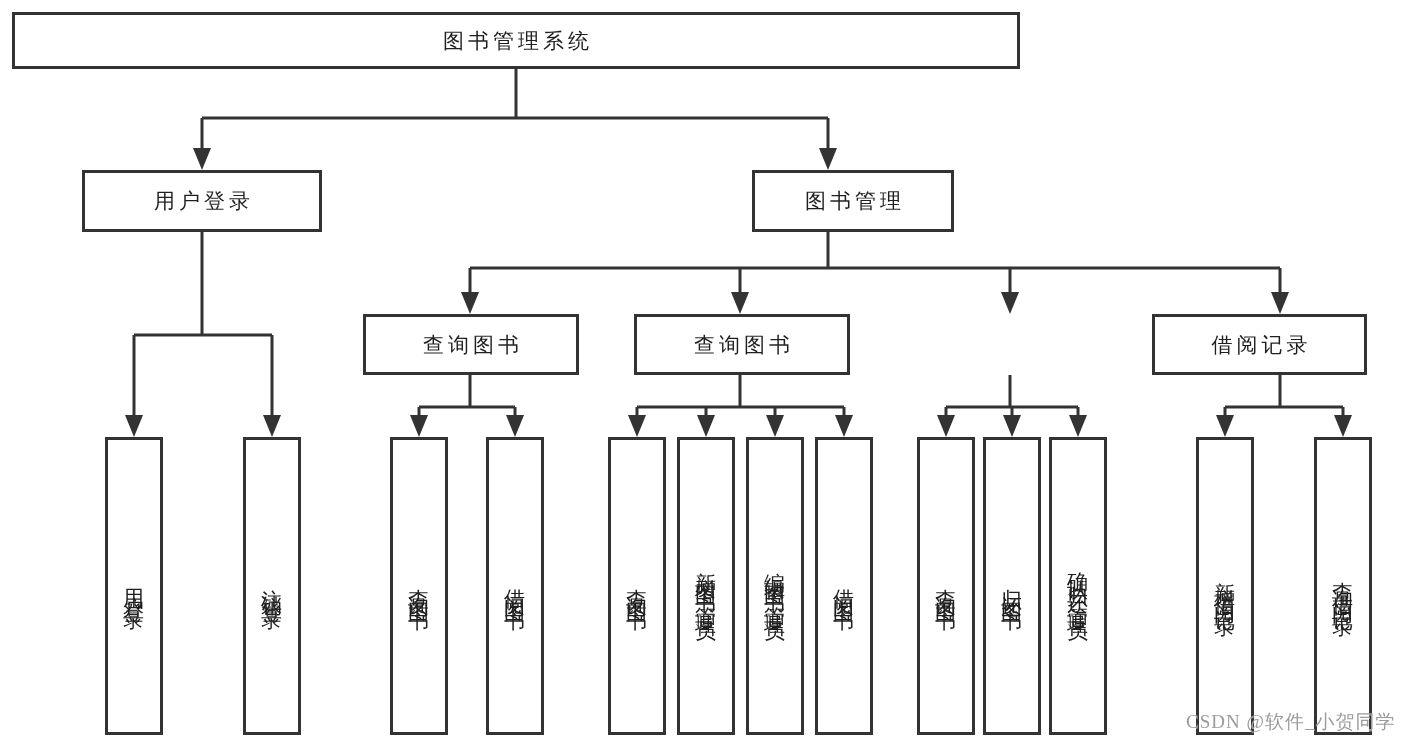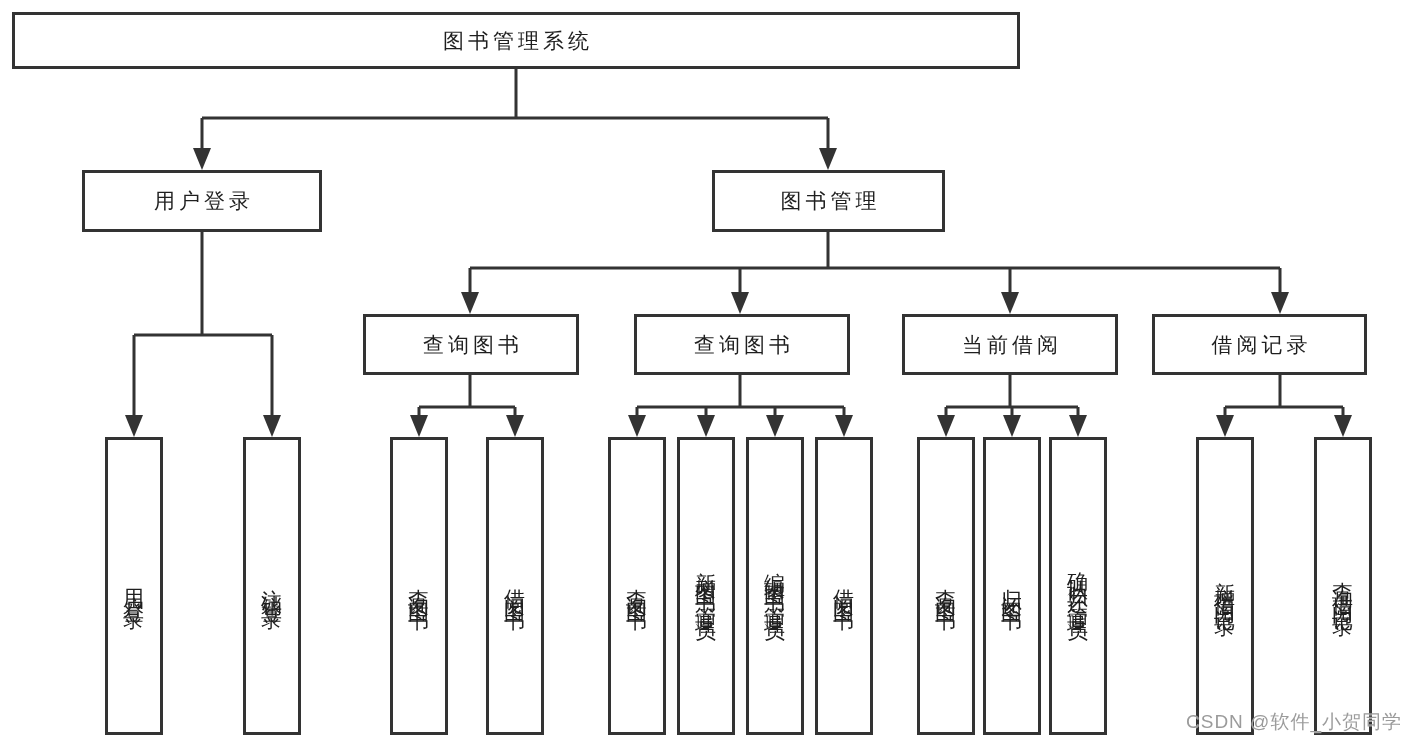--- a/index.html
+++ b/index.html
@@ -62,20 +62,21 @@
   #watermark {
     position: absolute;
     left: 1186px;
     top: 709px;
     font-size: 19px;
     letter-spacing: 1px;
     color: var(--watermark);
     white-space: nowrap;
     z-index: 9;
     text-shadow: 0 1px 0 rgba(255,255,255,0.55);
+    font-family: Liberation Serif, serif;
   }
 </style>
 </head>
 <body>
 
 <div class="canvas">
 
   <svg id="connectors" viewBox="0 0 1405 747" xmlns="http://www.w3.org/2000/svg">
     <g>
       <path class="cline" d="M516 69 V118 M202 118 H828 M202 118 V152 M828 118 V152"></path>
@@ -115,25 +116,24 @@
     <g>
       <path class="cline" d="M1280 375 V407 M1225 407 H1343 M1225 407 V419 M1343 407 V419"></path>
       <polygon class="carrow" points="1216,415 1234,415 1225,437"></polygon>
       <polygon class="carrow" points="1334,415 1352,415 1343,437"></polygon>
     </g>
   </svg>
 
   <div class="box" style="left:12px;top:12px;width:1008px;height:57px">图书管理系统</div>
 
   <div class="box" style="left:82px;top:170px;width:240px;height:62px">用户登录</div>
-  <div class="box" style="left:712px;top:170px;width:233px;height:62px">图书管理</div>
+  <div class="box" style="left:752px;top:170px;width:202px;height:62px">图书管理</div>
 
   <div class="box" style="left:363px;top:314px;width:216px;height:61px">查询图书</div>
   <div class="box" style="left:634px;top:314px;width:216px;height:61px">查询图书</div>
-  <div class="box" style="left:902px;top:314px;width:216px;height:61px">当前借阅</div>
   <div class="box" style="left:1152px;top:314px;width:215px;height:61px">借阅记录</div>
 
   <div class="vbox" style="left:105px;top:437px;width:58px;height:298px">用户登录</div>
   <div class="vbox" style="left:243px;top:437px;width:58px;height:298px">注销登录</div>
 
   <div class="vbox" style="left:390px;top:437px;width:58px;height:298px">查询图书</div>
   <div class="vbox" style="left:486px;top:437px;width:58px;height:298px">借阅图书</div>
 
   <div class="vbox" style="left:608px;top:437px;width:58px;height:298px">查询图书</div>
   <div class="vbox" style="left:677px;top:437px;width:58px;height:298px">新增图书（管理员）</div>

